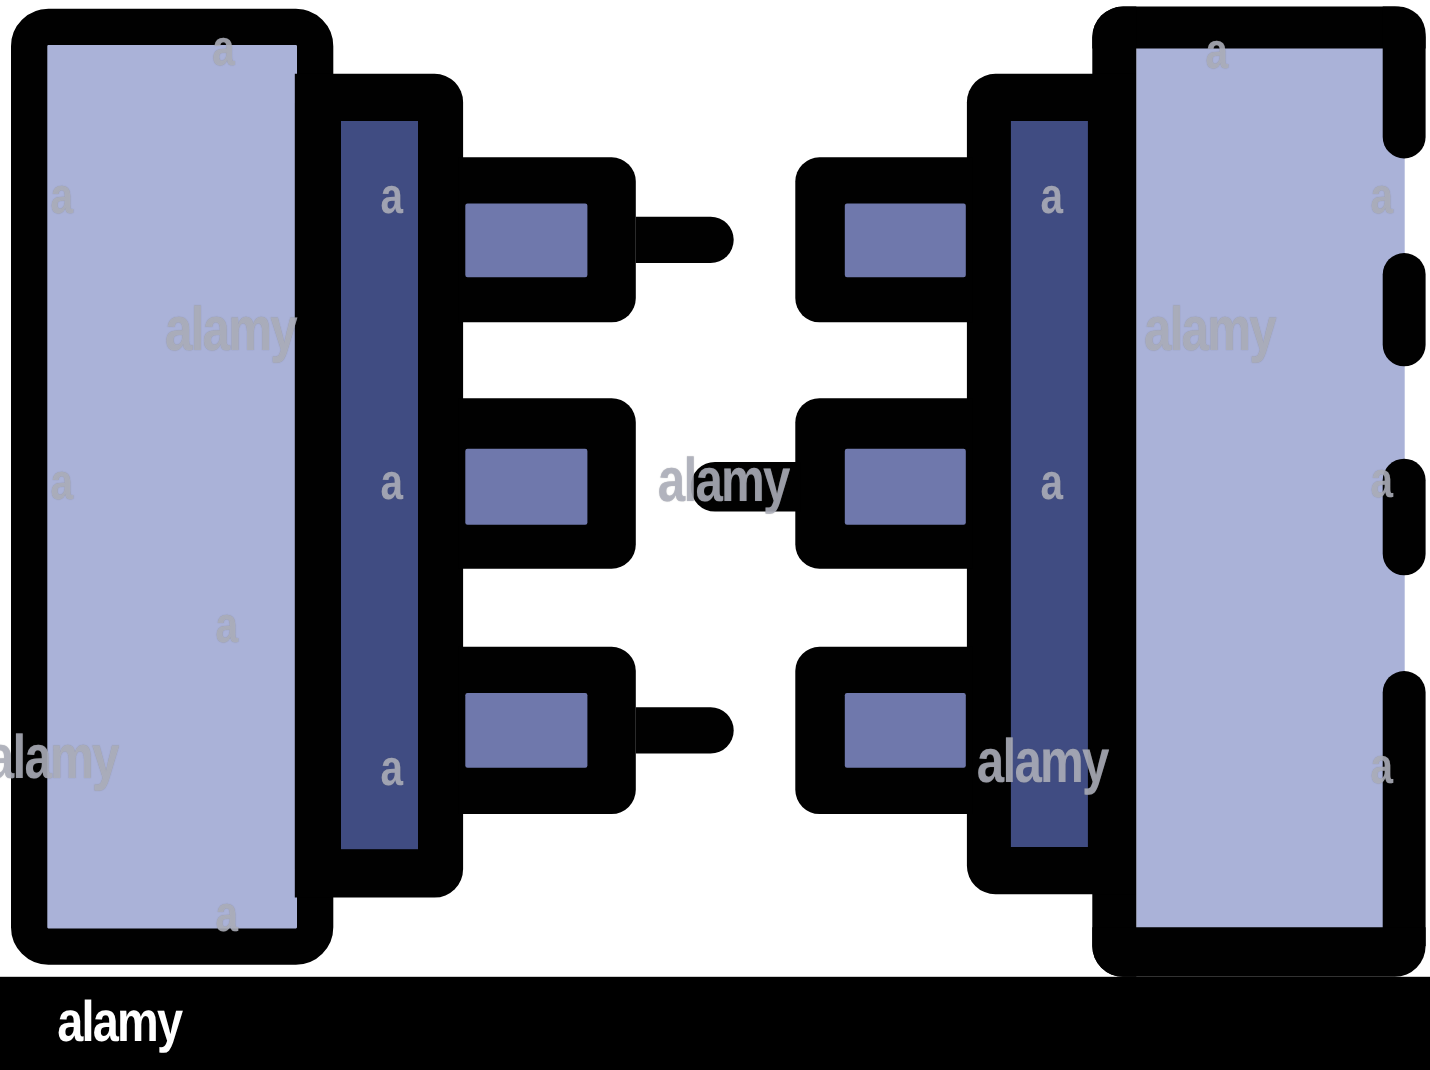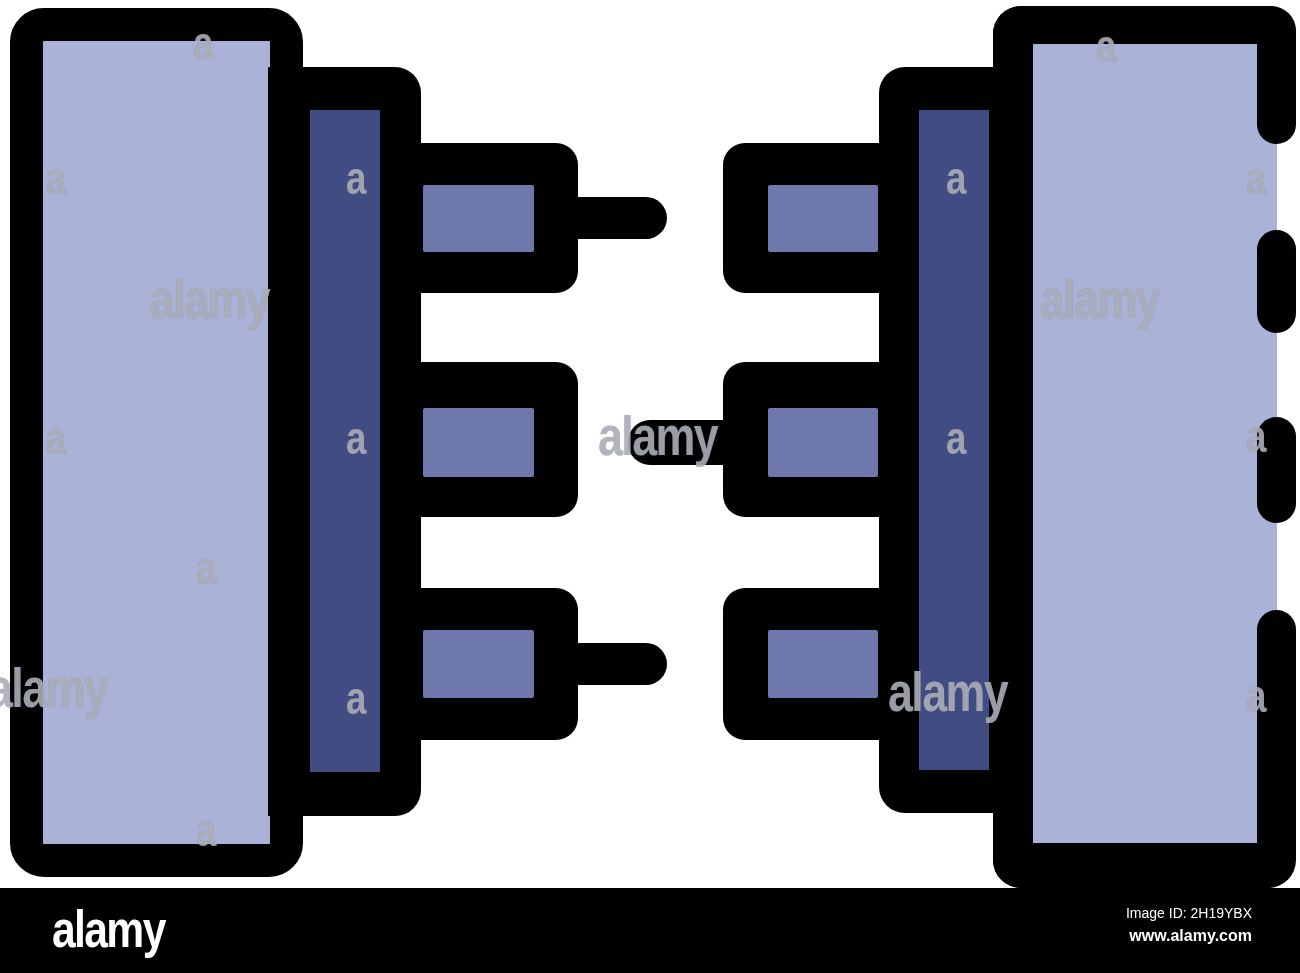--- a/index.html
+++ b/index.html
@@ -120,19 +120,15 @@
       <span class="wm wm-letter" style="left: 196px; top: 807px;">a</span>
       <span class="wm wm-word" style="left: 150px; top: 271px;">alamy</span>
       <span class="wm wm-word" style="left: 1040px; top: 271px;">alamy</span>
       <span class="wm wm-word" style="left: 598px; top: 408px;">alamy</span>
       <span class="wm wm-word" style="left: -12px; top: 660px;">alamy</span>
       <span class="wm wm-word" style="left: 888px; top: 664px;">alamy</span>
     </div>
 
   <div class="abs" id="footer">
     <div id="footer-logo">alamy</div>
-    <div id="footer-meta">
-      <div id="footer-image-id">Image ID: 2H19YBX</div>
-      <div id="footer-url">www.alamy.com</div>
-    </div>
   </div>
 
 </div>
 
 </body></html>

